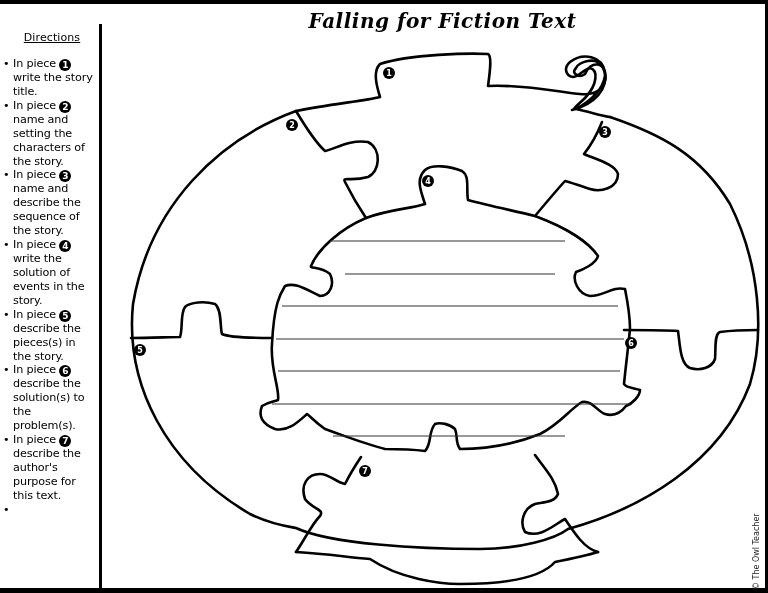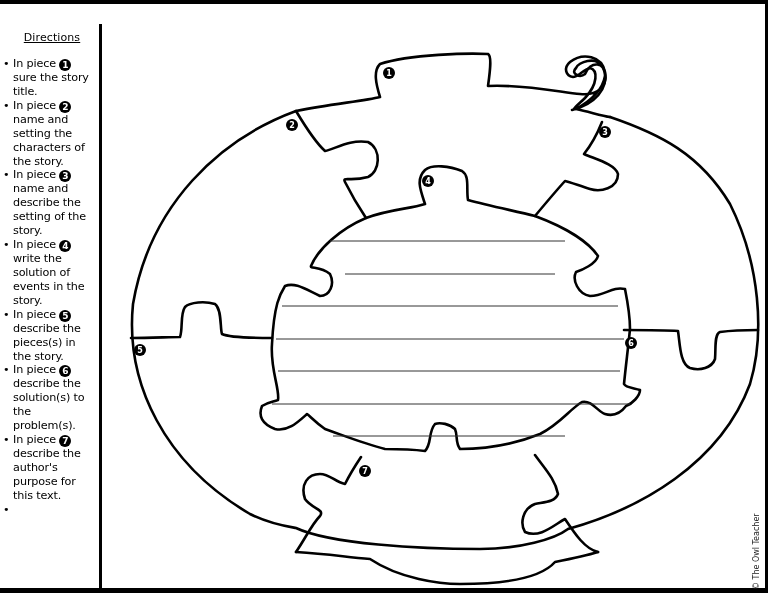--- a/index.html
+++ b/index.html
@@ -53,33 +53,33 @@
 
 <div class="page">
 
   <aside class="sidebar">
     <span class="sidebar-title">Directions</span>
     <ul class="dir-list">
       <li class="dir-item">
         <span class="bullet">•</span>
         <span>In piece</span>
         <span class="num-badge">1</span>
-        <span>sure the story title.</span>
+        <span>write the story title.</span>
       </li>
       <li class="dir-item">
         <span class="bullet">•</span>
         <span>In piece</span>
         <span class="num-badge">2</span>
         <span>name and setting the characters of the story.</span>
       </li>
       <li class="dir-item">
         <span class="bullet">•</span>
         <span>In piece</span>
         <span class="num-badge">3</span>
-        <span>name and describe the setting of the story.</span>
+        <span>name and describe the sequence of the story.</span>
       </li>
       <li class="dir-item">
         <span class="bullet">•</span>
         <span>In piece</span>
         <span class="num-badge">4</span>
         <span>write the solution of events in the story.</span>
       </li>
       <li class="dir-item">
         <span class="bullet">•</span>
         <span>In piece</span>
@@ -97,20 +97,21 @@
         <span>In piece</span>
         <span class="num-badge">7</span>
         <span>describe the author's purpose for this text.</span>
       </li>
       <li class="dir-item">
         <span class="bullet">•</span>
       </li>
     </ul>
   </aside>
 
+  <h1 class="title">Falling for Fiction Text</h1>
 
   <svg class="puzzle" width="645" height="584" viewBox="120 4 645 584" xmlns="http://www.w3.org/2000/svg">
     <g fill="none" stroke="#000" stroke-width="2.6" stroke-linecap="round" stroke-linejoin="round">
 
       <path d="M296,107 C220,135 150,200 133,300 C125,380 165,460 250,510
            C270,520 290,523 296,524
            M296,524 C330,540 420,545 480,545 C520,545 555,535 568,525
            M568,525 C640,505 720,460 750,380 C765,330 760,260 730,200
            C700,150 660,130 610,113"></path>
 

